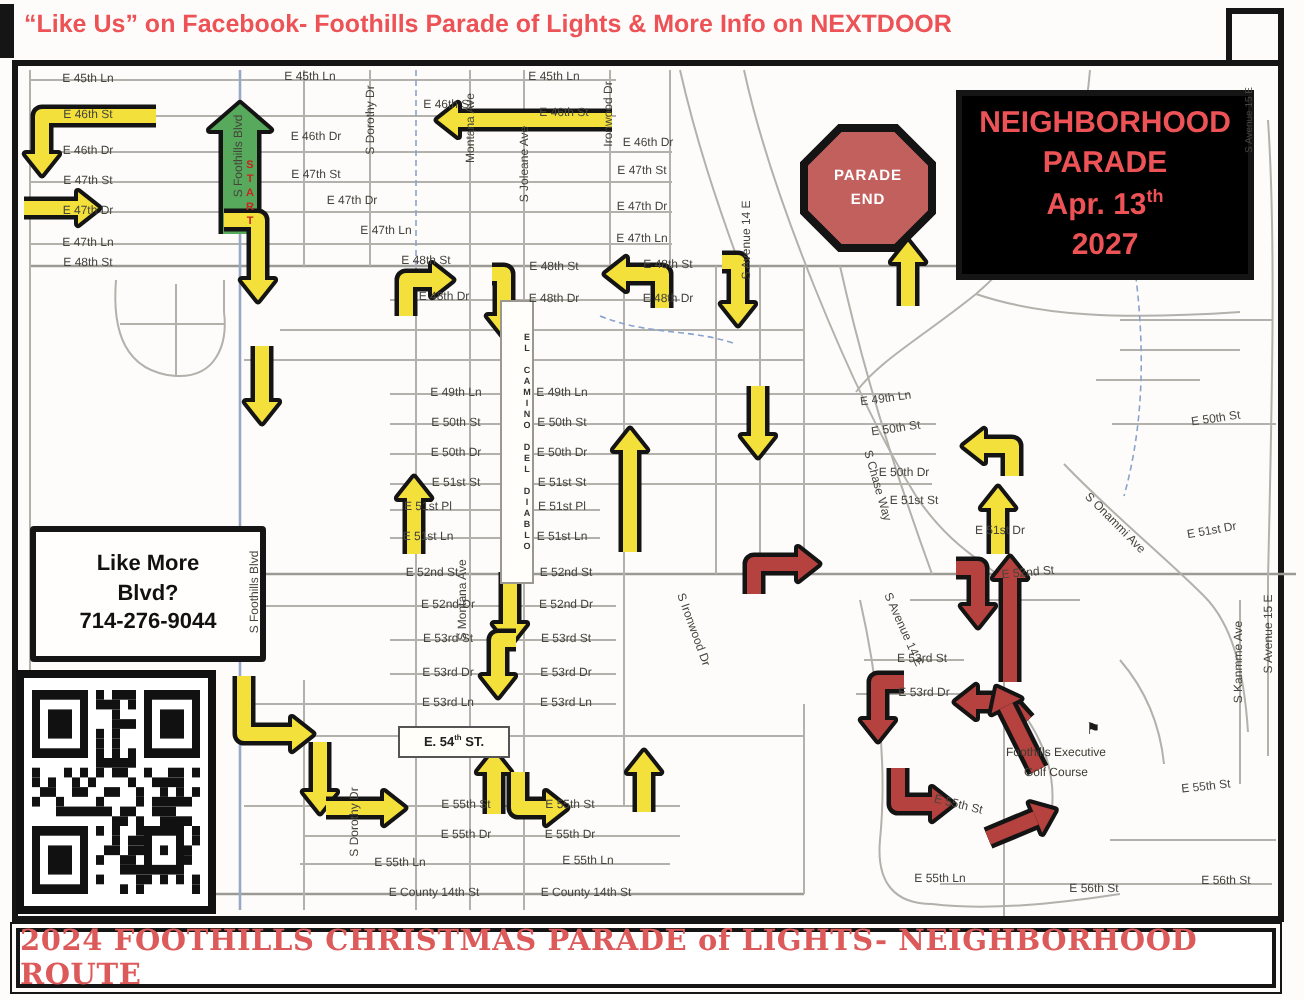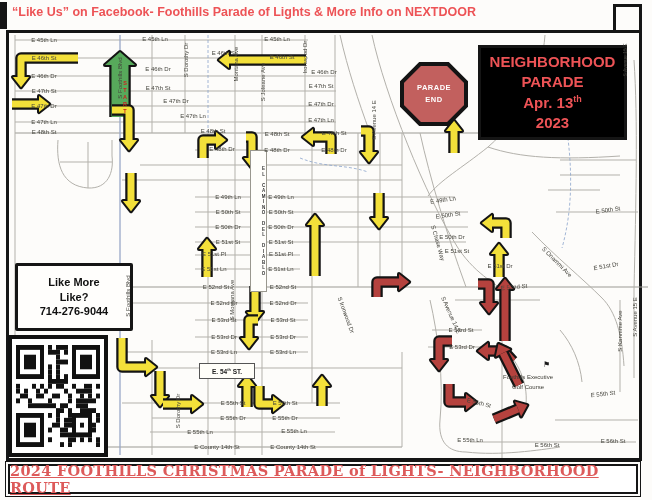--- a/index.html
+++ b/index.html
@@ -1,21 +1,21 @@
 <!DOCTYPE html>
 <html><head>
 <meta charset="utf-8">
 <style>
   html,body{margin:0;padding:0;background:#fff;}
   #stage{position:relative;width:652px;height:500px;background:#fdfcfa;font-family:"Liberation Sans",sans-serif;overflow:hidden;}
   .top-banner{position:absolute;left:12px;top:5px;width:100%;font-size:12.5px;font-weight:bold;color:#ed5356;}
   .map-frame{position:absolute;left:6px;top:30px;width:630px;height:425px;border:3px solid #151515;}
   .notch{position:absolute;background:#151515;}
   .corner-mark{position:absolute;left:0;top:2px;width:7px;height:27px;background:#151515;}
-  .bottom-banner{position:absolute;left:8px;top:464px;width:626px;height:26px;border:2px solid #151515;outline:1px solid #151515;outline-offset:2px;background:#fff;display:flex;align-items:center;justify-content:center;font-family:"DejaVu Serif",serif;font-weight:bold;font-size:14.5px;color:#dd5a5a;letter-spacing:.3px;text-decoration:underline;}
+  .bottom-banner{position:absolute;left:8px;top:464px;width:626px;height:26px;border:2px solid #151515;outline:1px solid #151515;outline-offset:2px;background:#fff;display:flex;align-items:center;justify-content:center;font-family:"DejaVu Serif",serif;font-weight:bold;font-size:14.5px;color:#dd5a5a;letter-spacing:.3px;}
   svg.layer{position:absolute;left:0;top:0;pointer-events:none;}
   .street{stroke:#b3b1ab;stroke-width:1;fill:none;}
   .major{stroke:#9c9a94;stroke-width:1.2;}
   .blvd{stroke:#9aa8c8;stroke-width:1.3;fill:none;}
   .water{stroke:#8aa3cc;stroke-width:.8;fill:none;stroke-dasharray:3,2;}
   .slabel{position:absolute;font-size:6px;color:#45443d;white-space:nowrap;}
   .title-box{position:absolute;left:478px;top:45px;width:143px;height:89px;background:#000000;border:3px solid #151515;display:flex;flex-direction:column;align-items:center;justify-content:center;font-weight:bold;color:#ec4a4e;font-size:15px;line-height:1.35;text-align:center;}
   .title-box sup,.e54-box sup{font-size:.6em;}
   .parade-end{position:absolute;left:399px;top:61px;width:70px;height:66px;}
   .pe-text{position:absolute;left:0;top:0;width:70px;height:66px;display:flex;flex-direction:column;align-items:center;justify-content:center;color:#fff;font-weight:bold;font-size:7.5px;letter-spacing:.5px;line-height:1.6;}
@@ -276,26 +276,26 @@
     <div class="pe-text">
       <span>PARADE</span>
       <span>END</span>
     </div>
   </div>
 
   <div class="title-box" style="color: rgb(237, 83, 86);">
     <div>NEIGHBORHOOD</div>
     <div>PARADE</div>
     <div><span>Apr. 13</span><sup>th</sup></div>
-    <div>2023</div>
+    <div>2027</div>
   </div>
 
   <div class="info-box">
     <div>Like More</div>
-    <div>Like?</div>
+    <div>Blvd?</div>
     <div>714-276-9044</div>
   </div>
 
   <div class="qr-box">
     <svg id="qr" width="84" height="102" viewBox="0 0 21 21" preserveAspectRatio="none">
         <rect x="0" y="0" width="21" height="21" fill="#fff"></rect>
         <rect x="0" y="0" width="7" height="7" fill="#111"></rect>
         <rect x="1" y="1" width="5" height="5" fill="#fff"></rect>
         <rect x="2" y="2" width="3" height="3" fill="#111"></rect>
         <rect x="14" y="0" width="7" height="7" fill="#111"></rect>

